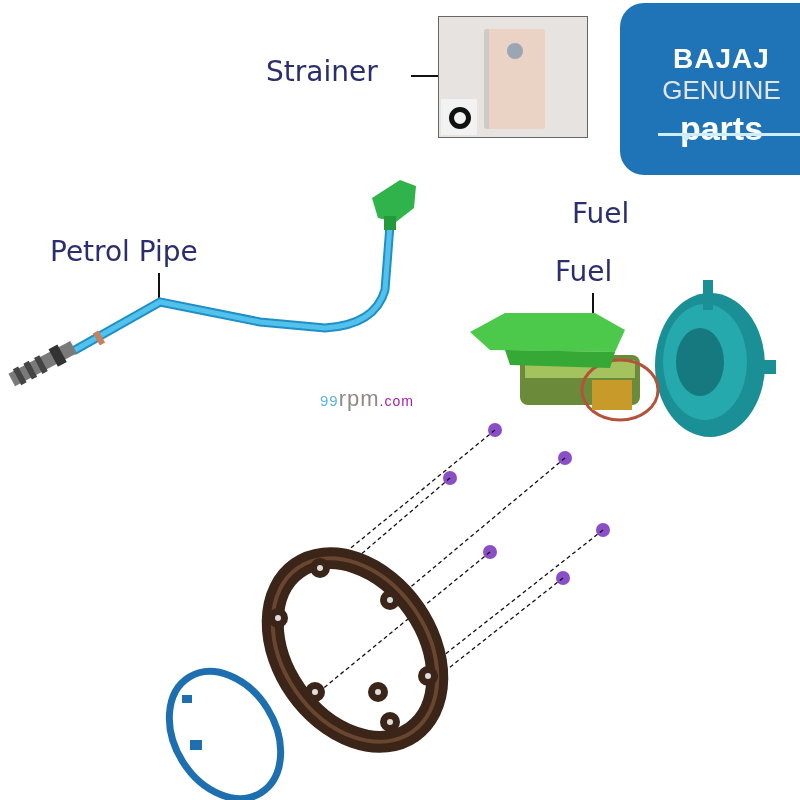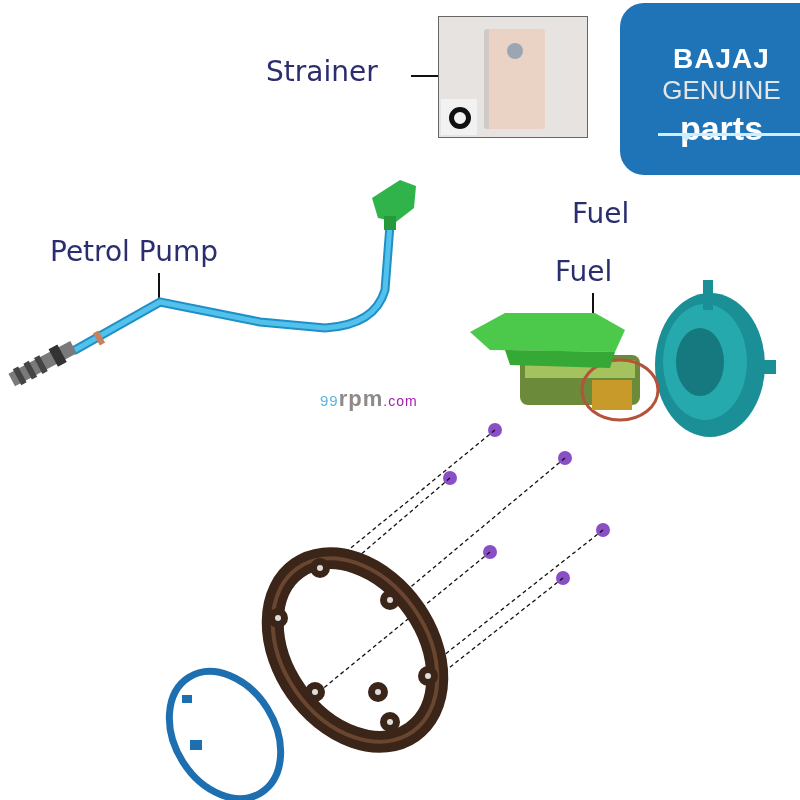--- a/index.html
+++ b/index.html
@@ -8,39 +8,39 @@
   .leader{position:absolute;background:#111;}
   .logo{position:absolute;left:620px;top:3px;width:174px;height:172px;border-radius:24px;background:#1f73b7;color:#fff;text-align:center;padding-left:29px;}
   .logo .brand{position:absolute;top:40px;left:0;right:0;font-size:28px;font-weight:bold;letter-spacing:1px;}
   .logo .genuine{position:absolute;top:72px;left:0;right:0;font-size:26px;color:#e5e5e5;}
   .logo .parts{position:absolute;top:106px;left:0;right:0;font-size:34px;font-weight:bold;}
   .logo .uline{position:absolute;left:38px;right:22px;top:130px;height:3px;background:#cfeefd;}
   .logo .tick{position:absolute;left:60px;top:131px;width:0;height:0;border-left:6px solid transparent;border-right:6px solid transparent;border-top:8px solid #cfeefd;}
   .strainer-box{position:absolute;left:438px;top:16px;width:148px;height:120px;border:1.5px solid #666;background:#e6e3e0;overflow:hidden;}
   .watermark{position:absolute;left:320px;top:386px;font-size:22px;letter-spacing:1px;}
   .watermark .n{color:#5bb4e0;font-size:15px;margin-top:8px;}
-  .watermark .r{color:#8e8a88;font-weight:bold;}
+  .watermark .r{color:#8e8a88;font-weight:normal;}
   .watermark .c{color:#a21caf;font-size:14px;}
   svg{position:absolute;left:0;top:0;}
 </style>
 </head>
 <body>
 
 <div class="strainer-box">
   <div style="position:absolute;left:45px;top:12px;width:56px;height:100px;background:#ead3c5;border-left:5px solid #cfcac6;border-radius:3px;"></div>
   <div style="position:absolute;left:68px;top:26px;width:16px;height:16px;background:#9aa6b4;border-radius:50%;"></div>
   <div style="position:absolute;left:2px;top:82px;width:36px;height:36px;background:#f2f2f2;">
     <div style="position:absolute;left:8px;top:8px;width:12px;height:12px;border:5px solid #111;border-radius:50%;"></div>
   </div>
 </div>
 
 <div class="label" style="left:266px;top:58px;">Strainer</div>
 <div class="leader" style="left:411px;top:75px;width:27px;height:2px;"></div>
 
-<div class="label" style="left:50px;top:238px;">Petrol Pump</div>
+<div class="label" style="left:50px;top:238px;">Petrol Pipe</div>
 <div class="leader" style="left:158px;top:273px;width:2px;height:30px;"></div>
 
 <div class="label" style="left:572px;top:200px;">Fuel</div>
 <div class="label" style="left:555px;top:258px;">Fuel</div>
 <div class="leader" style="left:592px;top:293px;width:2px;height:36px;"></div>
 
 <div class="logo">
   <div class="brand">BAJAJ</div>
   <div class="genuine">GENUINE</div>
   <div class="parts">parts</div>

